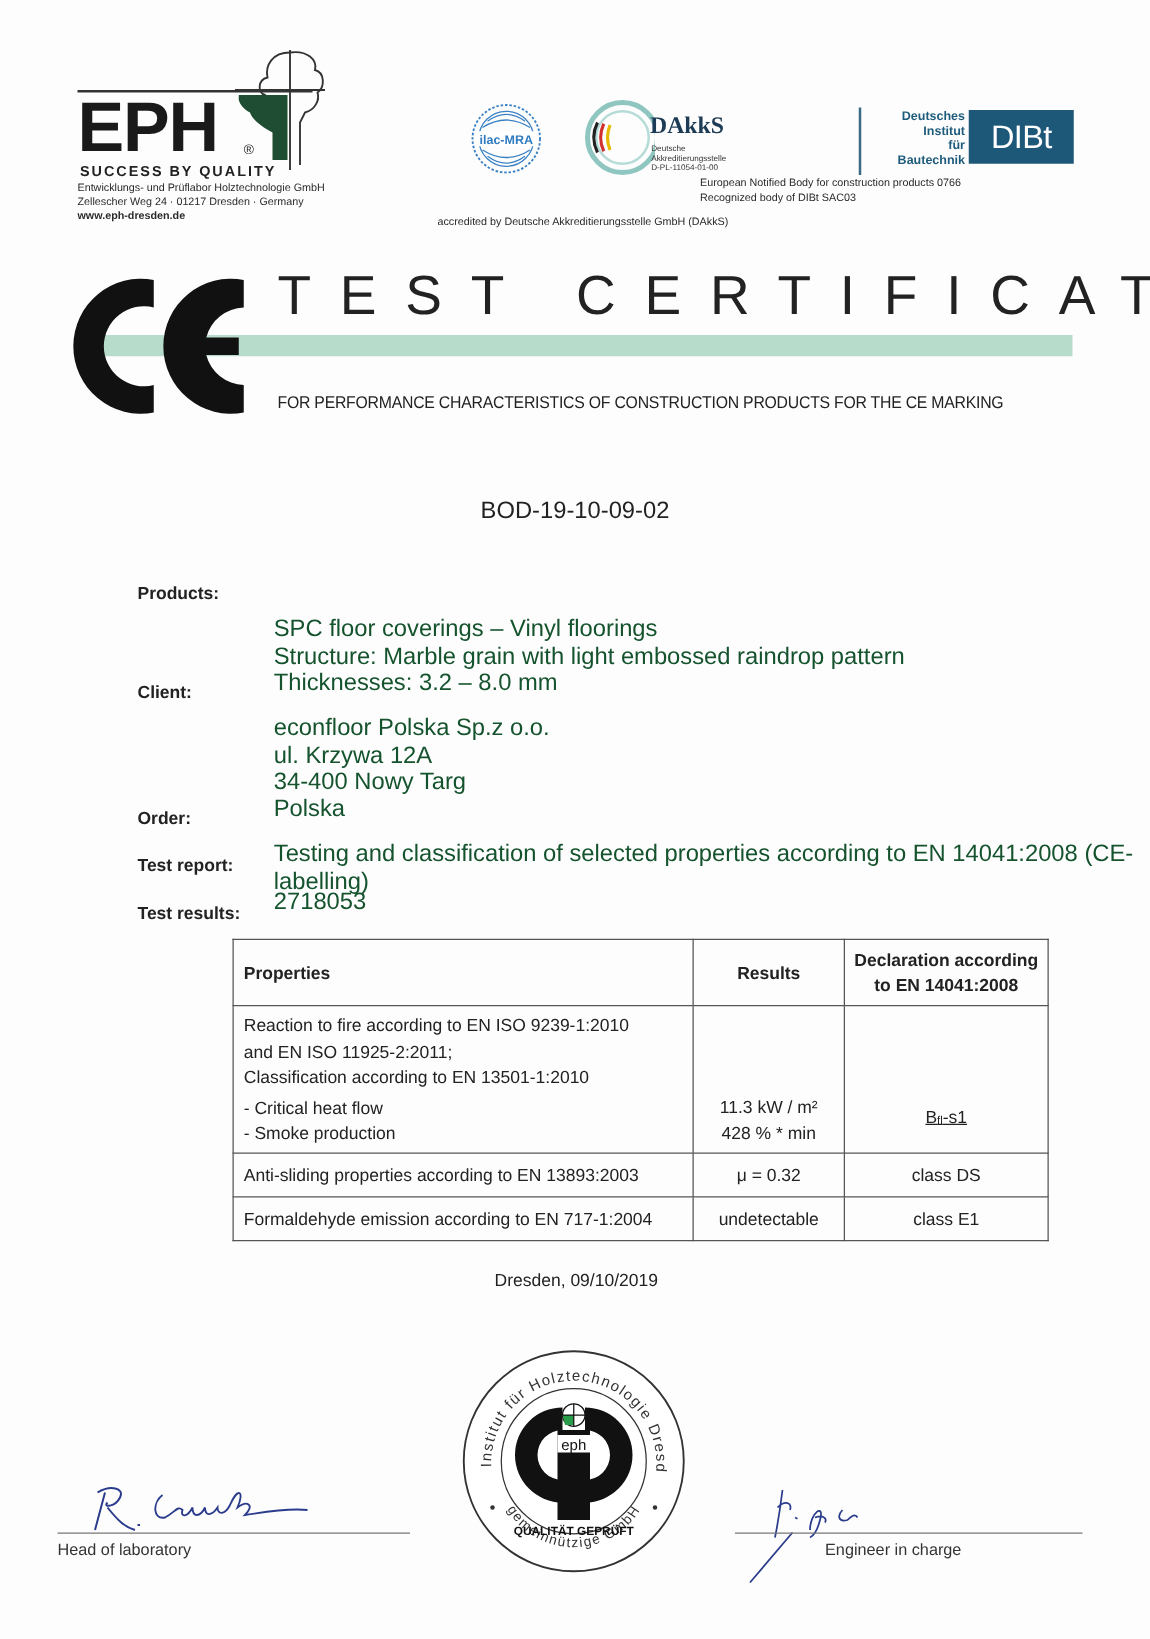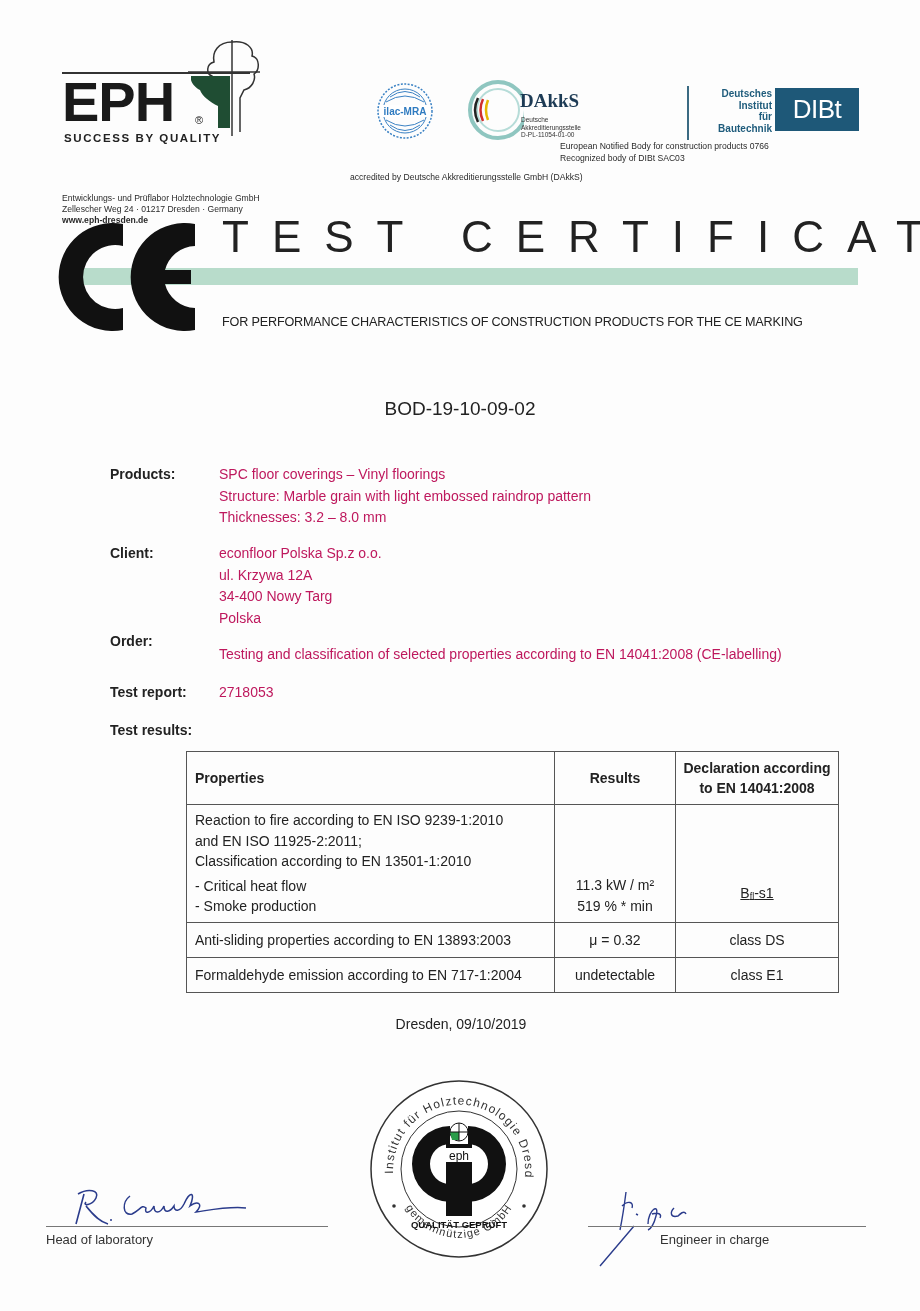--- a/index.html
+++ b/index.html
@@ -7,21 +7,21 @@
   body { position: relative; font-family: "Liberation Sans", sans-serif; color: #1e1e1e; overflow: hidden; }
   .abs { position: absolute; }
 
   
   .eph-logo { left: 62px; top: 36px; width: 230px; height: 108px; }
   .eph-letters { position: absolute; left: 0; top: 40px; font-family: "Liberation Sans", sans-serif; font-weight: bold; font-size: 56px; line-height: 52px; letter-spacing: -1px; color: #1a1a1a; }
   .eph-rule-top { position: absolute; left: 0; top: 36px; width: 188px; height: 2px; background: #333; }
   .eph-tagline { position: absolute; left: 2px; top: 96px; font-size: 11.5px; font-weight: bold; letter-spacing: 1.6px; color: #222; }
   .eph-reg { position: absolute; left: 133px; top: 78px; font-size: 11px; color: #222; }
   .eph-svg { position: absolute; left: 126px; top: 0; }
-  .eph-address { left: 62px; top: 145px; font-size: 8.6px; line-height: 11px; color: #2a2a2a; margin-top: 48px; }
+  .eph-address { left: 62px; top: 145px; font-size: 8.6px; line-height: 11px; color: #2a2a2a; }
   .eph-address .web { font-weight: bold; }
 
   
   .ilac { left: 376px; top: 82px; width: 58px; height: 58px; }
   .dakks { left: 468px; top: 80px; }
   .dakks-title { position: absolute; left: 52px; top: 10px; font-family: "Liberation Serif", serif; font-weight: bold; font-size: 19px; color: #1d3b55; white-space: nowrap; }
   .dakks-sub { position: absolute; left: 53px; top: 36px; font-size: 6.5px; line-height: 7.6px; color: #333; white-space: nowrap; }
   .accredited-text { left: 350px; top: 172px; font-size: 8.6px; color: #2a2a2a; white-space: nowrap; }
 
   
@@ -34,21 +34,21 @@
   .ce-mark { left: 55px; top: 222px; }
   .title-text { left: 222px; top: 212px; font-size: 44px; letter-spacing: 23px; font-weight: normal; color: #222; white-space: nowrap; font-family: "Liberation Sans", sans-serif; line-height: 50px; }
   .green-band { left: 70px; top: 268px; width: 788px; height: 17px; background: #b8dccb; }
   .subtitle { left: 222px; top: 314px; font-size: 13.6px; color: #222; white-space: nowrap; letter-spacing: -0.2px; transform: scaleX(0.93); transform-origin: left; }
 
   
   .cert-number { left: 0; top: 398px; width: 920px; text-align: center; font-size: 19px; color: #222; padding-left: 0; }
 
   
   .field-label { left: 110px; font-size: 14px; font-weight: bold; color: #222; }
-  .field-value { left: 219px; font-size: 14px; line-height: 21.5px; color: #be185d; }
+  .field-value { left: 219px; font-size: 19px; line-height: 21.5px; color: #14532d; margin-top: 29px; }
 
   
   .results-table { left: 186px; top: 751px; width: 653px; border-collapse: collapse; font-size: 14px; color: #222; }
   .results-table td, .results-table th { border: 1.5px solid #555; vertical-align: middle; }
   .results-table th { font-weight: bold; height: 53px; }
   .th-prop { text-align: left; padding-left: 8px; width: 368px; }
   .th-res { text-align: center; width: 121px; }
   .th-decl { text-align: center; line-height: 20px; }
   .cell-prop { padding: 5px 8px 5px 8px; line-height: 20.5px; }
   .cell-center { text-align: center; line-height: 20.5px; }
@@ -155,21 +155,21 @@
 </div>
 
 <div class="abs field-label" style="top:545px;">Client:</div>
 <div class="abs field-value" style="top:543px;">
   <div>econfloor Polska Sp.z o.o.</div>
   <div>ul. Krzywa 12A</div>
   <div>34-400 Nowy Targ</div>
   <div>Polska</div>
 </div>
 
-<div class="abs field-label" style="top:633px;">Order:</div>
+<div class="abs field-label" style="top:646px;">Order:</div>
 <div class="abs field-value" style="top:644px;">Testing and classification of selected properties according to EN 14041:2008 (CE-labelling)</div>
 
 <div class="abs field-label" style="top:684px;">Test report:</div>
 <div class="abs field-value" style="top:682px;">2718053</div>
 
 <div class="abs field-label" style="top:722px;">Test results:</div>
 
 <table class="abs results-table">
   <tbody>
       <tr>
@@ -184,21 +184,21 @@
     <td class="cell-prop">
       <div>Reaction to fire according to EN ISO 9239-1:2010</div>
       <div>and EN ISO 11925-2:2011;</div>
       <div>Classification according to EN 13501-1:2010</div>
       <div class="spacer-line"></div>
       <div>- Critical heat flow</div>
       <div>- Smoke production</div>
     </td>
     <td class="cell-center">
       <div>11.3 kW / m²</div>
-      <div>519 % * min</div>
+      <div>428 % * min</div>
     </td>
     <td class="cell-center decl-fire"><span>B</span><sub class="fl">fl</sub><span>-s1</span></td>
   </tr>
   <tr class="row-small">
     <td class="cell-prop">Anti-sliding properties according to EN 13893:2003</td>
     <td class="cell-center">μ = 0.32</td>
     <td class="cell-center">class DS</td>
   </tr>
   <tr class="row-small">
     <td class="cell-prop">Formaldehyde emission according to EN 717-1:2004</td>

